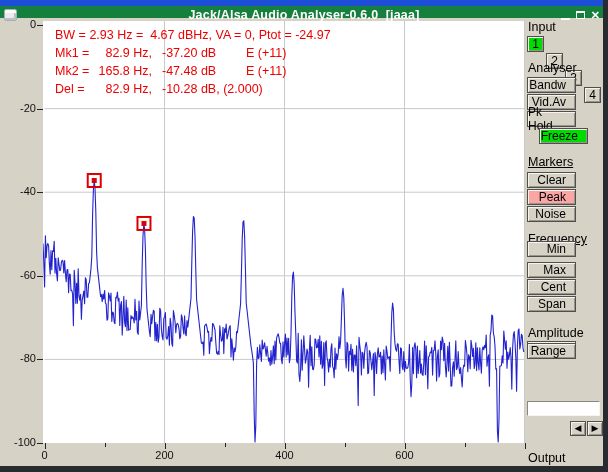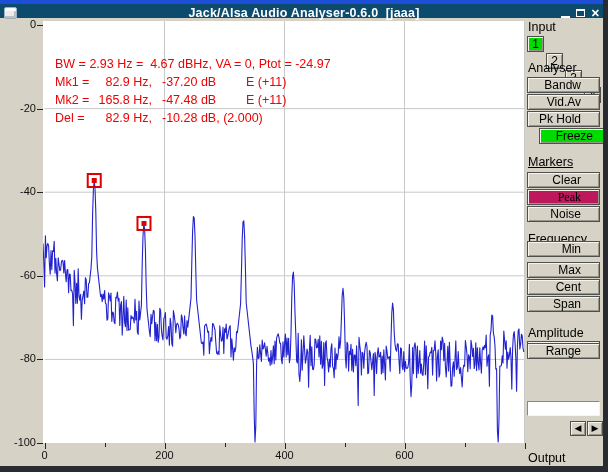--- a/index.html
+++ b/index.html
@@ -4,21 +4,21 @@
 <style>
   html,body{margin:0;padding:0;background:#3a3d42;}
   *{box-sizing:border-box;}
   .window{
     position:relative;width:608px;height:472px;overflow:hidden;
     background:#d6d2c6;font-family:"Liberation Sans",sans-serif;
   }
   
   .titlebar{
     position:absolute;left:0;top:0;width:608px;height:18px;
-    background:#0c4a6e;border-top:4px solid #1d4ed8;
+    background:#15803d;border-top:6px solid #1d4ed8;
   }
   .titlebar .title{
     position:absolute;left:0;right:0;top:2px;text-align:center;
     color:#ffffff;font-size:12.5px;font-weight:bold;white-space:pre;letter-spacing:.2px;
   }
   .win-icon{
     position:absolute;left:4px;top:3px;width:13px;height:12px;border-radius:2px;
     background:#ececec;border:1px solid #9fb0c2;
     box-shadow:inset 0 3px 0 #fbfbfb, inset -2px -2px 0 #bfbfbf;
   }
@@ -30,37 +30,37 @@
   .strip-right{position:absolute;left:603px;top:0;width:5px;height:472px;background:#282b30;}
   .strip-bottom{position:absolute;left:0;top:466px;width:608px;height:6px;background:#282b30;}
   
   .plot-bg{position:absolute;left:43px;top:21px;width:482px;height:422px;background:#ffffff;}
   .plot-svg{position:absolute;left:43px;top:21px;}
   .ylab{position:absolute;width:30px;text-align:right;font-size:11px;color:#111;}
   .xlab{position:absolute;width:30px;text-align:center;font-size:11px;color:#111;}
   .ytick{position:absolute;width:6px;height:1px;background:#222;}
   .xtick{position:absolute;width:1px;background:#222;}
   .readout{position:absolute;left:55px;top:28px;color:#ee0000;font-size:12.5px;}
-  .readout .row{position:absolute;left:0;height:18px;white-space:pre;margin-top:29px;}
+  .readout .row{position:absolute;left:0;height:18px;white-space:pre;}
   .readout .c-label{position:absolute;left:0;}
   .readout .c-freq{position:absolute;left:38px;width:59px;text-align:right;}
   .readout .c-level{position:absolute;left:107px;}
   .readout .c-tail{position:absolute;left:191px;text-align:right;}
   
   .side-label{position:absolute;left:528px;font-size:12.5px;color:#000;}
   .btn{
-    position:absolute;left:527px;width:73px;height:16px;background:#d6d2c6;
+    position:absolute;left:527px;width:49px;height:16px;background:#d6d2c6;
     border:1px solid #4f4f4d;
     box-shadow:inset 1px 1px 0 #f6f4ed, inset -1px -1px 0 #98958b;
     font-size:12px;color:#000;display:flex;align-items:center;
-    justify-content:flex-end;padding-right:18px;cursor:default;
+    justify-content:flex-end;padding-right:9px;cursor:default;
   }
   .btn.small{width:17px;justify-content:center;padding-right:0;}
   .btn.green{background:#00dc00;}
-  .btn.yellow{background:#be185d;font-family:Liberation Serif, serif;}
+  .btn.yellow{background:#fca5a5;}
   .field{
     position:absolute;left:527px;top:401px;width:73px;height:15px;background:#ffffff;
     border:1px solid;border-color:#8a887e #f6f4ed #f6f4ed #8a887e;
     font-size:11px;padding:0 3px;outline:none;
   }
   .arrow-btn{
     position:absolute;top:421px;width:16px;height:15px;background:#d6d2c6;
     border:1px solid #4f4f4d;box-shadow:inset 1px 1px 0 #f6f4ed, inset -1px -1px 0 #98958b;
     font-size:9px;color:#000;display:flex;align-items:center;justify-content:center;
     padding:0;line-height:1;

